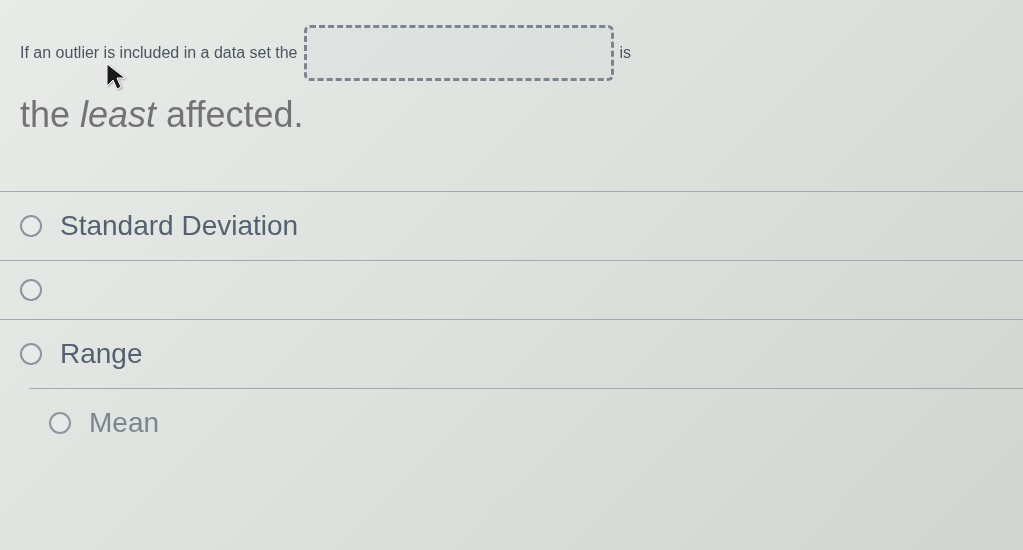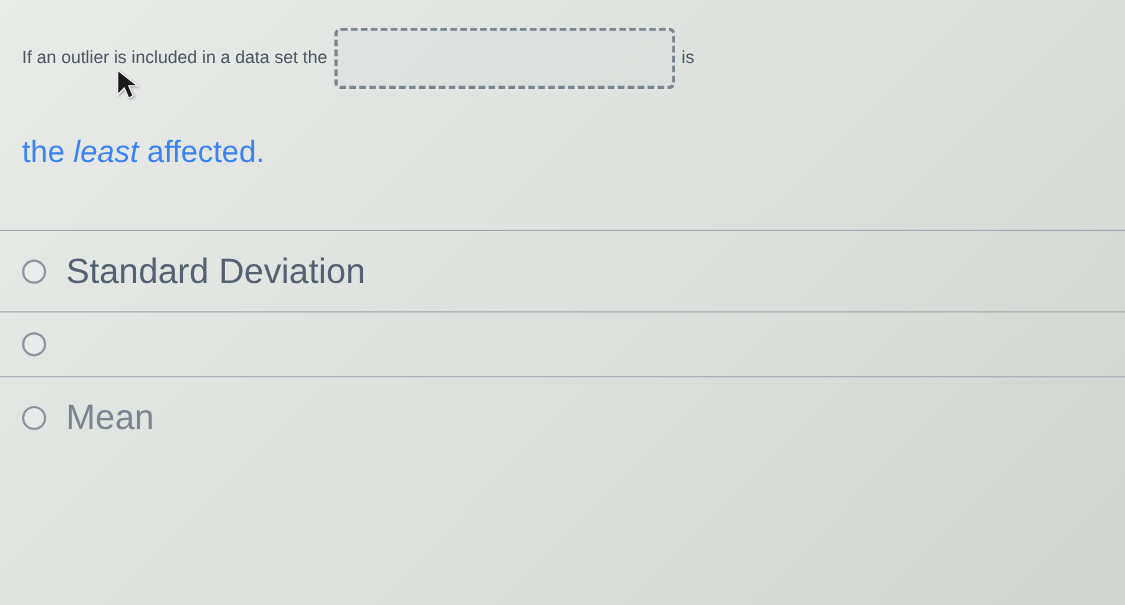--- a/index.html
+++ b/index.html
@@ -28,41 +28,42 @@
       display: inline-block;
       width: 310px;
       height: 56px;
       border: 3px dashed #7a8590;
       border-radius: 6px;
       margin: 0 6px;
       vertical-align: middle;
       background: rgba(200,210,215,0.15);
     }
     .question-line2 {
-      margin-top: 41px;
-      font-size: 28px;
-      color: #3b82f6;
+      margin-top: 13px;
+      font-size: 36px;
+      color: #737373;
     }
     .italic {
       font-style: italic;
     }
     .options-container {
       margin-top: 55px;
     }
     .option-row {
       display: flex;
       align-items: center;
       padding: 18px 20px;
       border-top: 1px solid #a0aab0;
-      font-size: 32px;
+      font-size: 28px;
       color: #556070;
       cursor: pointer;
     }
     .option-row:last-child {
       color: #7a8590;
+      margin-left: 29px;
     }
     .radio-circle {
       width: 22px;
       height: 22px;
       border: 2px solid #8a95a0;
       border-radius: 50%;
       margin-right: 18px;
       flex-shrink: 0;
       background: rgba(240,245,248,0.3);
     }
@@ -93,20 +94,24 @@
 <div class="options-container">
   <div class="option-row">
     <span class="radio-circle"></span>
     <span>Standard Deviation</span>
   </div>
   <div class="option-row">
     <span class="radio-circle"></span>
   </div>
   <div class="option-row">
     <span class="radio-circle"></span>
+    <span>Range</span>
+  </div>
+  <div class="option-row">
+    <span class="radio-circle"></span>
     <span>Mean</span>
   </div>
 </div>
 
 <div class="cursor-arrow">
   <svg width="24" height="30" viewBox="0 0 24 30">
     <path d="M 2 2 L 2 24 L 8 18 L 12 27 L 16 25 L 12 16 L 20 16 Z" fill="#1a1a1a" stroke="#ffffff" stroke-width="1"></path>
   </svg>
 </div>
 

